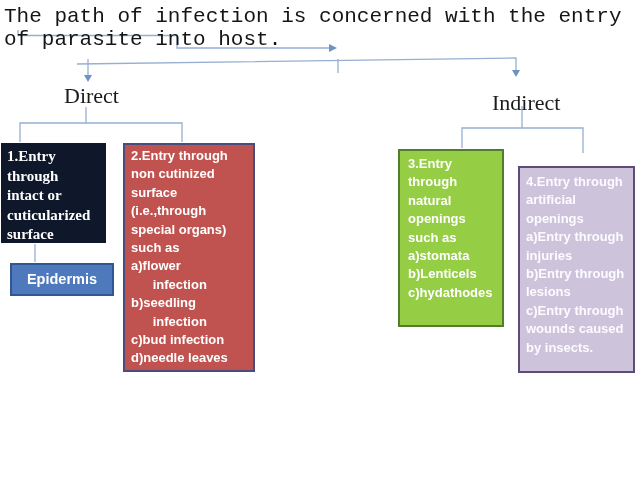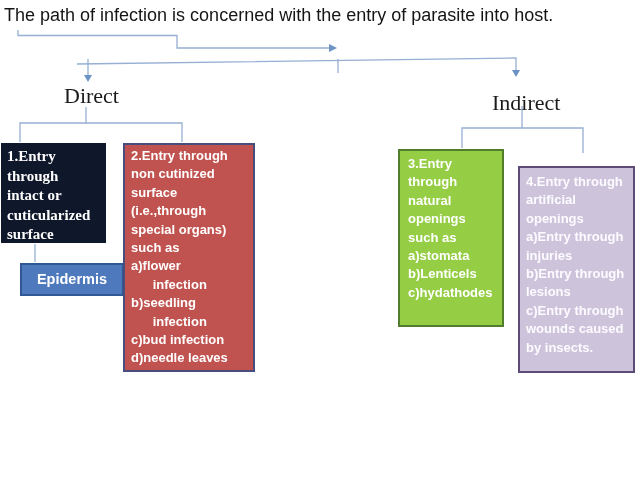--- a/index.html
+++ b/index.html
@@ -6,22 +6,22 @@
   body {
     width: 638px; height: 478px;
     background: #ffffff;
     position: relative;
     overflow: hidden;
     font-family: "Liberation Sans", sans-serif;
   }
   .abs { position: absolute; }
   #title {
     left: 4px; top: 5px; width: 630px;
-    font-family: Liberation Sans, sans-serif;
-    font-size: 18px; color: #151515;
+    font-family: Liberation Mono, monospace;
+    font-size: 21px; color: #151515;
     letter-spacing: 0px;
   }
   #connectors { left: 0; top: 0; width: 638px; height: 478px; pointer-events: none; }
   .branch-label {
     font-family: "Liberation Serif", serif;
     font-size: 22px; color: #1b1b1b;
   }
   #direct-label   { left: 64px;  top: 83px; }
   #indirect-label { left: 492px; top: 90px; }
   .node {
@@ -31,21 +31,21 @@
     font-weight: bold;
   }
   #box-intact {
     left: 1px; top: 143px; width: 105px; height: 100px;
     background: #0f172a; border: 2px solid #0f172a;
     font-family: "Liberation Serif", serif;
     font-size: 15px; line-height: 19.5px;
     padding: 2px 4px;
   }
   #box-epidermis {
-    left: 20px; top: 263px; width: 104px; height: 33px;
+    left: 10px; top: 263px; width: 104px; height: 33px;
     background: #4e79bd; border: 2px solid #2f5794;
     font-size: 14.5px; line-height: 28px;
     text-align: center;
   }
   #box-noncutinized {
     left: 123px; top: 143px; width: 132px; height: 229px;
     background: #c0534f; border: 2px solid #474e7e;
     font-size: 13px; line-height: 18.4px;
     padding: 2px 6px;
   }

